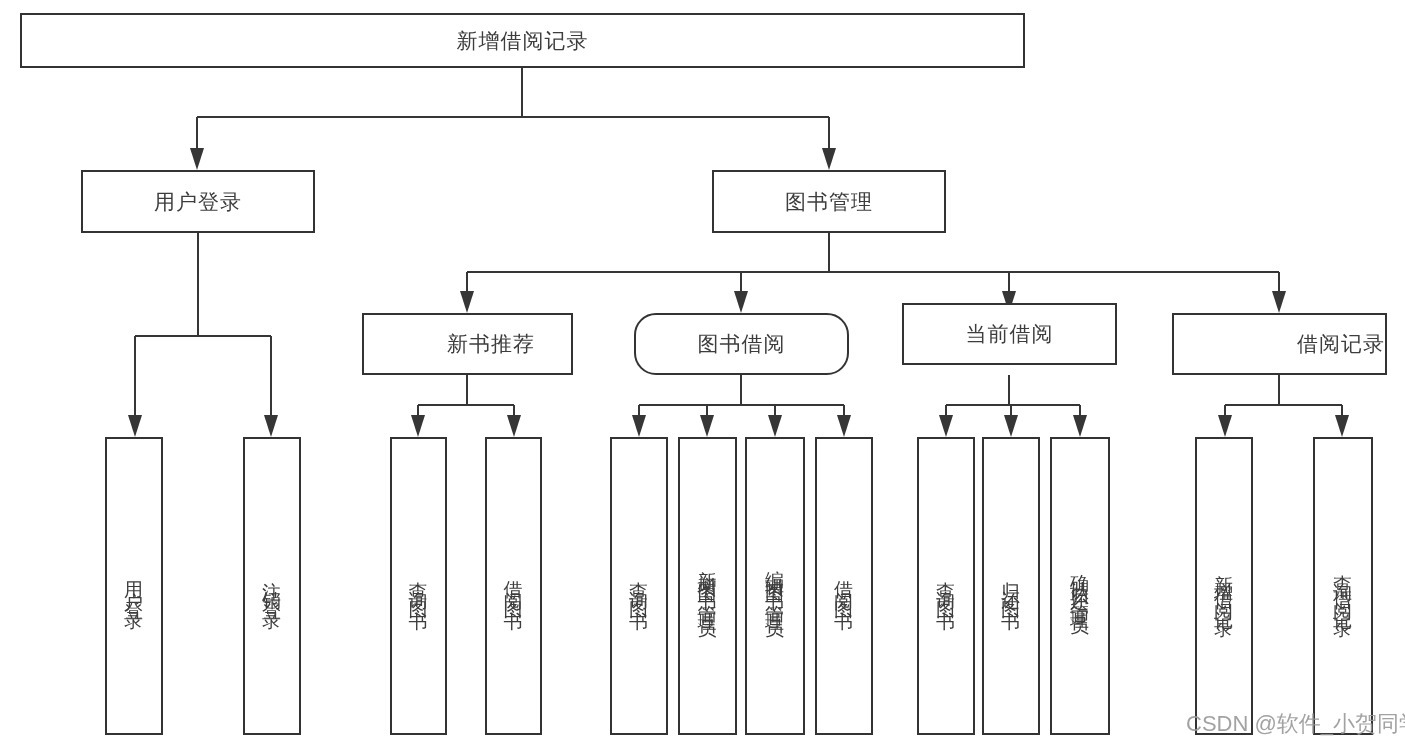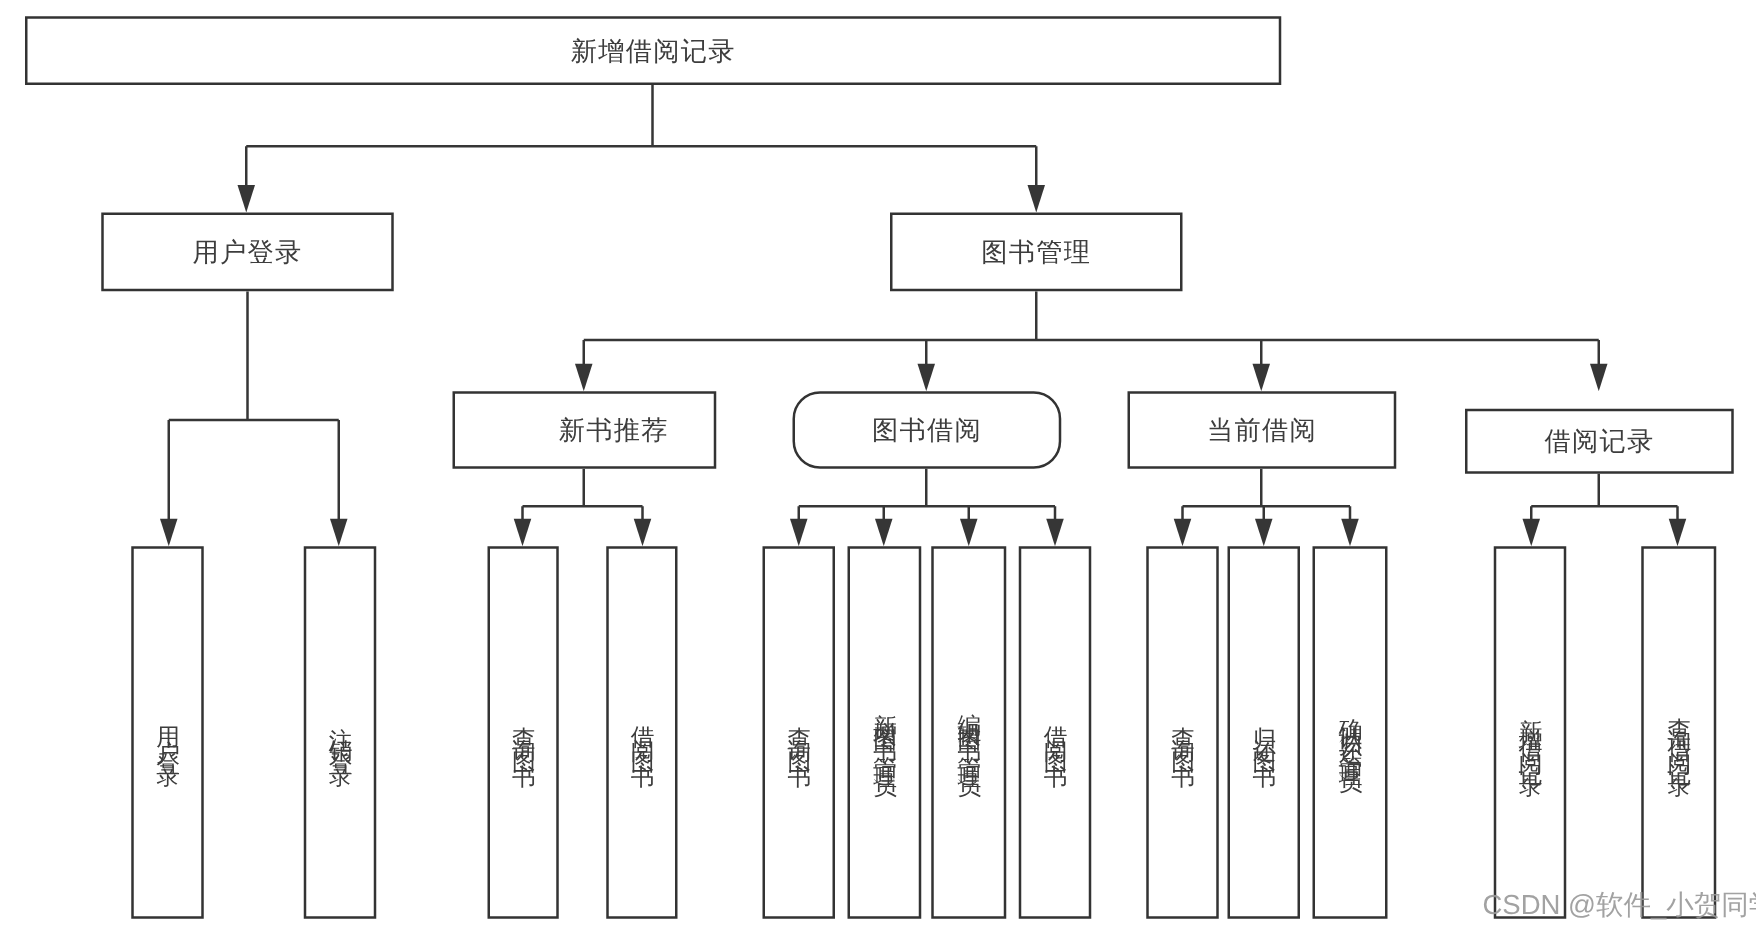--- a/index.html
+++ b/index.html
@@ -118,24 +118,24 @@
   <div class="box" style="left:712px; top:170px; width:234px; height:63px;font-family:Liberation Serif, serif;">
     <span class="hlabel">图书管理</span>
   </div>
 
   <div class="box" style="left:362px; top:313px; width:211px; height:62px;padding-left:47px;">
     <span class="hlabel">新书推荐</span>
   </div>
   <div class="box" style="left:634px; top:313px; width:215px; height:62px;border-radius:22px;">
     <span class="hlabel">图书借阅</span>
   </div>
-  <div class="box" style="left:902px; top:313px; width:215px; height:62px;">
+  <div class="box" style="left:902px; top:303px; width:215px; height:62px;">
     <span class="hlabel">当前借阅</span>
   </div>
-  <div class="box" style="left:1172px; top:327px; width:215px; height:52px;">
+  <div class="box" style="left:1172px; top:313px; width:215px; height:62px;justify-content:flex-end;">
     <span class="hlabel">借阅记录</span>
   </div>
 
   <div class="box" style="left:105px; top:437px; width:58px; height:298px;">
     <span class="vtext">用户登录</span>
   </div>
   <div class="box" style="left:243px; top:437px; width:58px; height:298px;">
     <span class="vtext">注销登录</span>
   </div>
 

